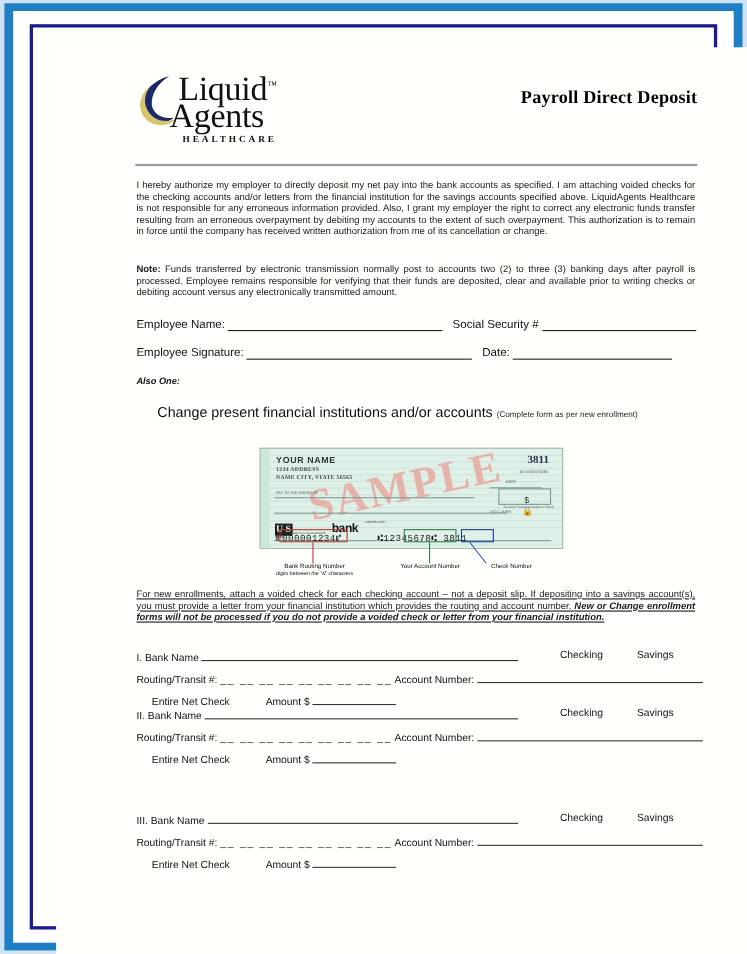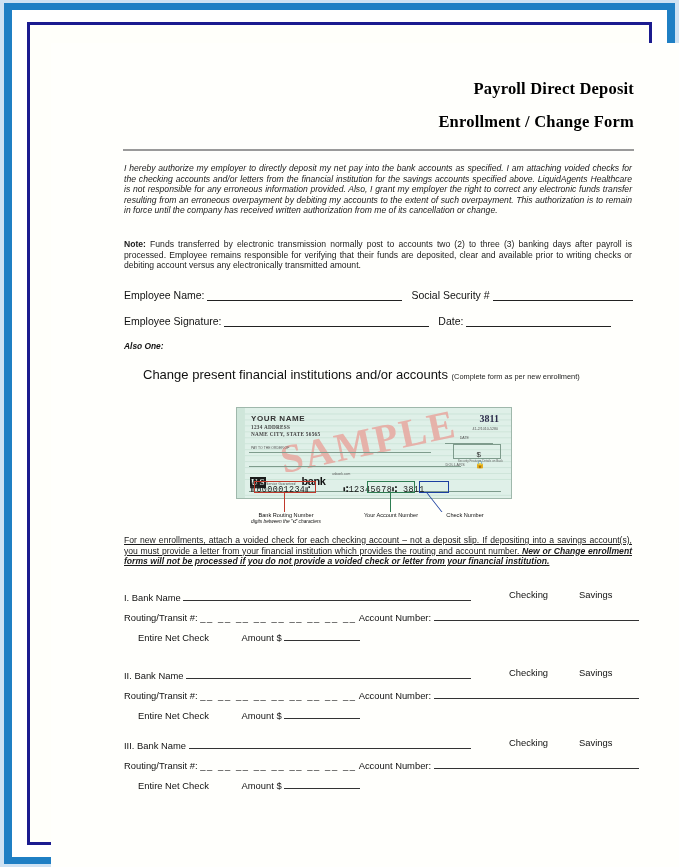--- a/index.html
+++ b/index.html
@@ -74,21 +74,21 @@
   .hdr-rule{
     position:absolute;left:2px;right:0;top:90px;
     height:2px;background:#9a9a9a;
   }
 
   
   .para{
     font-size:8.6px;line-height:10.6px;color:#1a1a1a;
     text-align:justify;margin:0;
   }
-  .para.p1{position:absolute;left:3px;top:104px;width:508px;font-style:italic;}
+  .para.p1{position:absolute;left:3px;top:104px;width:508px;}
   .para.p2{position:absolute;left:3px;top:180px;width:508px;}
   .bold{font-weight:700;}
 
   
   .field-row{position:absolute;left:3px;width:510px;font-size:10.5px;color:#111;}
   .fr1{top:230px;}
   .fr2{top:256px;}
   .fl{display:inline-block;vertical-align:baseline;}
   .rule{
     display:inline-block;border-bottom:1px solid #222;
@@ -183,22 +183,30 @@
 
 <div class="frame-outer">
 <div class="frame-blue">
 <div class="frame-white">
 <div class="frame-navy">
 
 <div class="page">
 <div class="inner">
 
   <div class="header">
+    <div class="logo">
+      <svg class="logo-mark" viewBox="0 0 42 52">
+        <path d="M30 4 C10 10, 2 24, 8 36 C13 46, 27 49, 34 42 C22 44, 13 37, 14 27 C15 17, 22 9, 30 4 Z" fill="#1b2a6b"></path>
+        <path d="M12 14 C1 22, 0 38, 12 46 C20 51, 32 49, 36 43 C28 47, 17 45, 12 38 C6 30, 7 21, 12 14 Z" fill="#d9c36a"></path>
+      </svg>
+      <div class="logo-liquid"><span>Liquid</span><span class="logo-tm">™</span></div>
+      <div class="logo-agents">Agents</div>
+      <div class="logo-hc">HEALTHCARE</div>
+    </div>
     <div class="title-1">Payroll Direct Deposit</div>
-    <div class="title-2">Enrollment / Change Form</div>
     <div class="hdr-rule"></div>
   </div>
 
   <p class="para p1">I hereby authorize my employer to directly deposit my net pay into the bank accounts as specified. I am attaching voided checks for the checking accounts and/or letters from the financial institution for the savings accounts specified above. LiquidAgents Healthcare is not responsible for any erroneous information provided. Also, I grant my employer the right to correct any electronic funds transfer resulting from an erroneous overpayment by debiting my accounts to the extent of such overpayment. This authorization is to remain in force until the company has received written authorization from me of its cancellation or change.</p>
   <p class="para p2"><span class="bold">Note:</span><span> Funds transferred by electronic transmission normally post to accounts two (2) to three (3) banking days after payroll is processed. Employee remains responsible for verifying that their funds are deposited, clear and available prior to writing checks or debiting account versus any electronically transmitted amount.</span></p>
 
   <div class="field-row fr1">
     <span class="fl">Employee Name:</span>
     <span class="rule" style="width:195px"></span>
     <span class="fl" style="margin-left:6px">Social Security #</span>
@@ -294,21 +302,21 @@
       <span>Account Number:</span>
       <span class="u-long" style="width:205px"></span>
     </div>
     <div class="row">
       <span style="margin-left:14px">Entire Net Check</span>
       <span style="margin-left:30px">Amount $</span>
       <span class="u-long" style="width:76px"></span>
     </div>
   </div>
 
-  <div class="bank" style="top:608px">
+  <div class="bank" style="top:583px">
     <div class="row">
       <span>II. Bank Name</span>
       <span class="u-long" style="width:285px"></span>
       <span class="cs" style="left:385px">Checking</span>
       <span class="cs" style="left:455px">Savings</span>
     </div>
     <div class="row">
       <span>Routing/Transit #:</span>
       <span class="dashes">__ __ __ __ __ __ __ __ __</span>
       <span>Account Number:</span>

